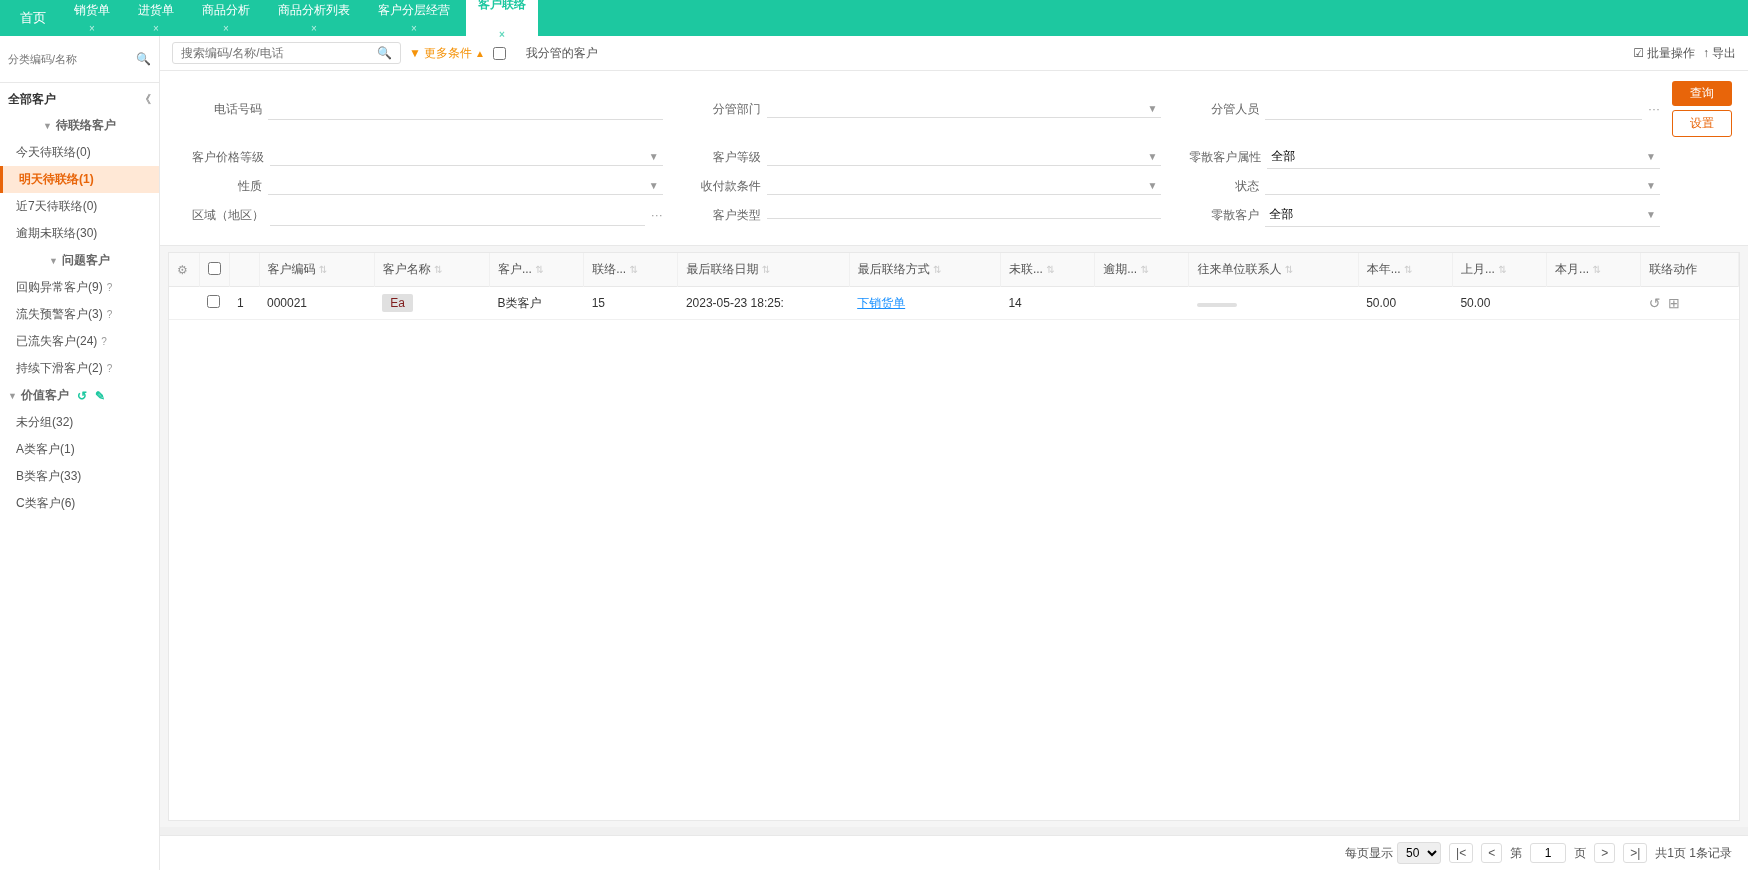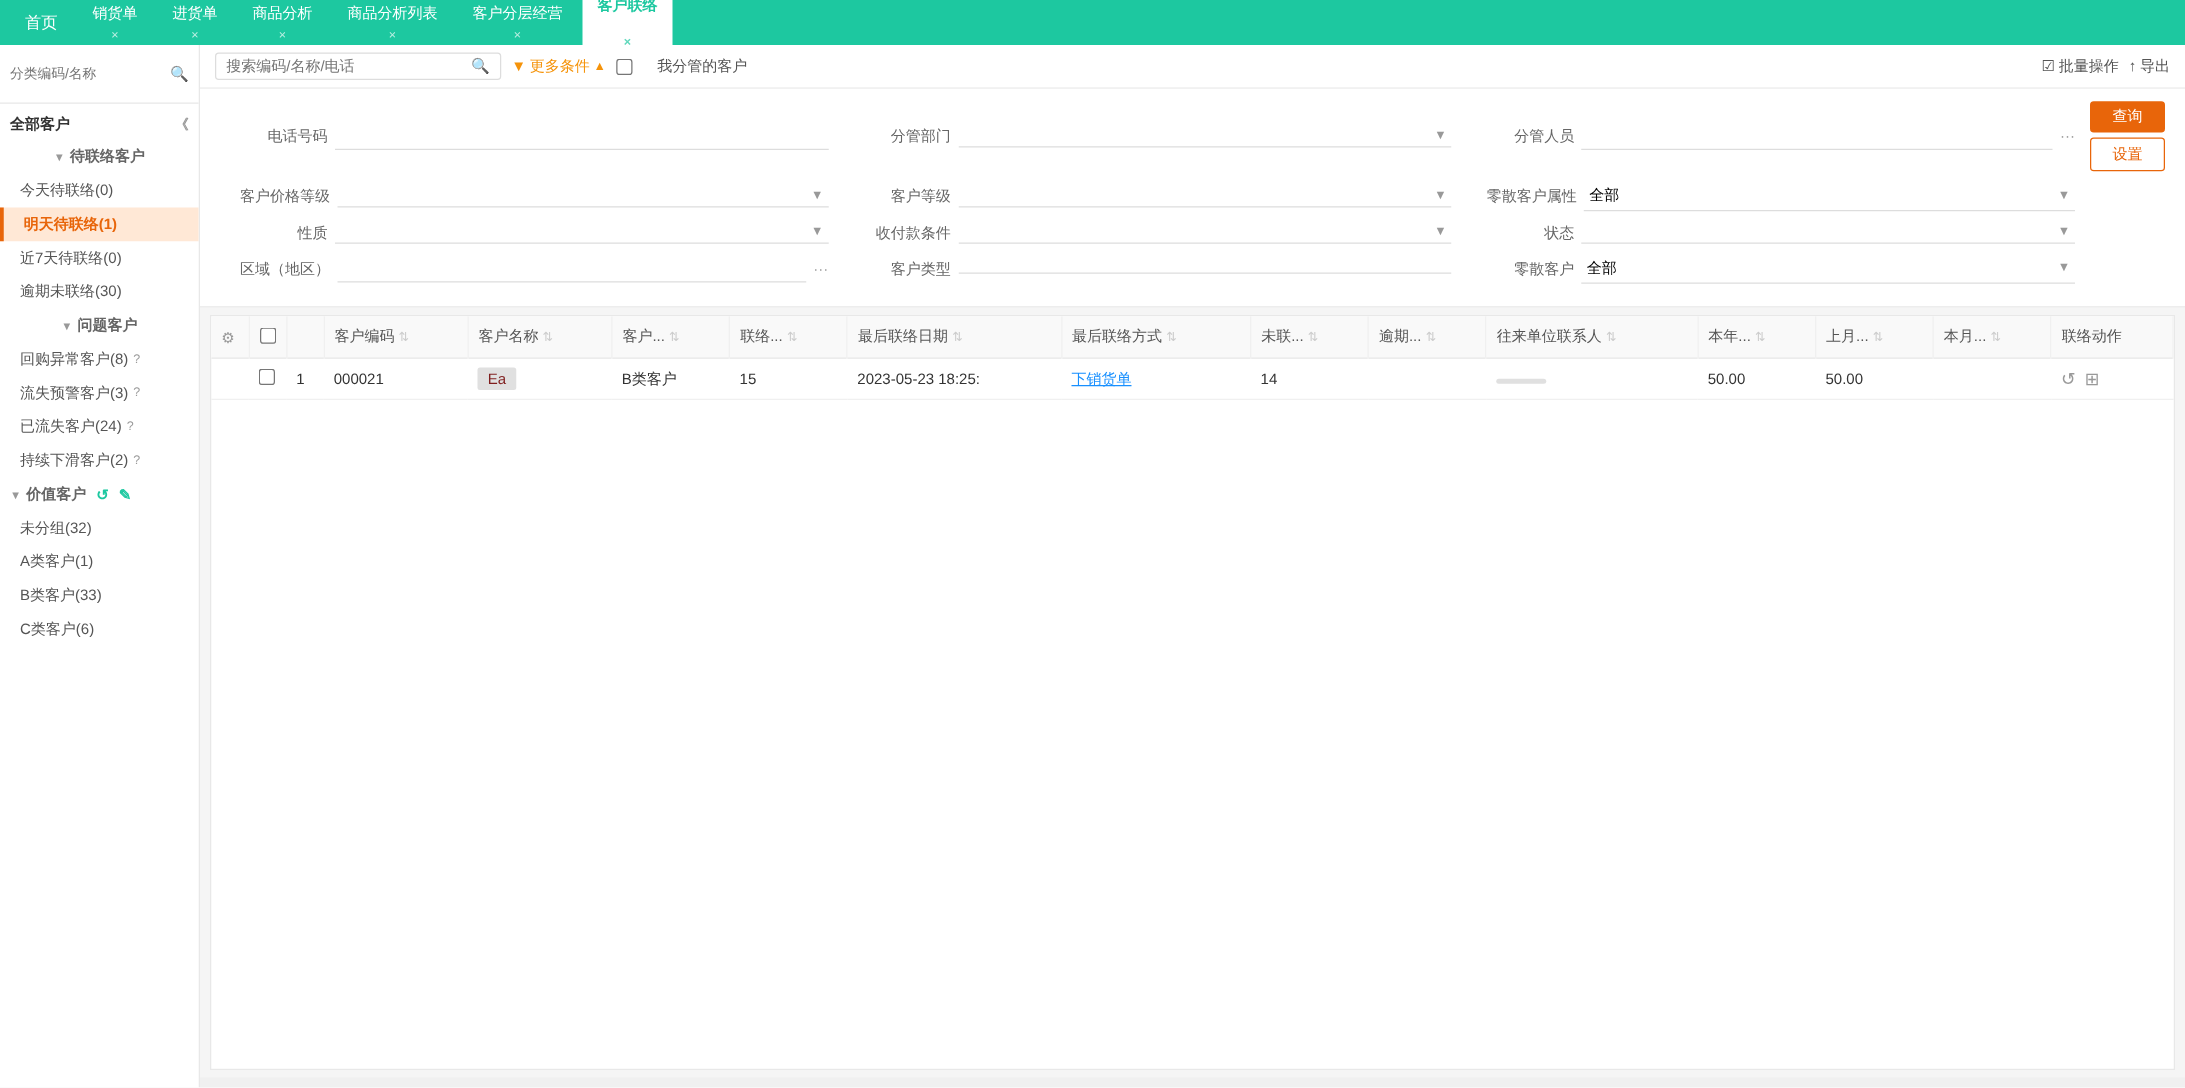--- a/index.html
+++ b/index.html
@@ -376,21 +376,21 @@
       <span>近7天待联络(0)</span>
     </div>
     <div class="sidebar-item">
       <span>逾期未联络(30)</span>
     </div>
 
     <div class="sidebar-group-title">
       <span>问题客户</span>
     </div>
     <div class="sidebar-item">
-      <span>回购异常客户(8)</span>
+      <span>回购异常客户(9)</span>
       <span style="color:#999;font-size:10px;margin-left:2px;">?</span>
     </div>
     <div class="sidebar-item">
       <span>流失预警客户(3)</span>
       <span style="color:#999;font-size:10px;margin-left:2px;">?</span>
     </div>
     <div class="sidebar-item">
       <span>已流失客户(24)</span>
       <span style="color:#999;font-size:10px;margin-left:2px;">?</span>
     </div>
@@ -638,15 +638,31 @@
             </td>
           </tr>
         </tbody>
       </table>
     </div>
 
     <div class="scrollbar-container">
       <div class="scrollbar-inner"></div>
     </div>
 
+    <div class="pagination">
+      <div class="pagination-select">
+        <span>每页显示</span>
+        <select class="page-size-select">
+          <option>50</option>
+        </select>
+      </div>
+      <button class="page-btn">|&lt;</button>
+      <button class="page-btn">&lt;</button>
+      <span>第</span>
+      <input class="page-input" type="text" value="1" style="">
+      <span>页</span>
+      <button class="page-btn">&gt;</button>
+      <button class="page-btn">&gt;|</button>
+      <span>共1页 1条记录</span>
+    </div>
 
   </div>
 </div>
 
 </body></html>

